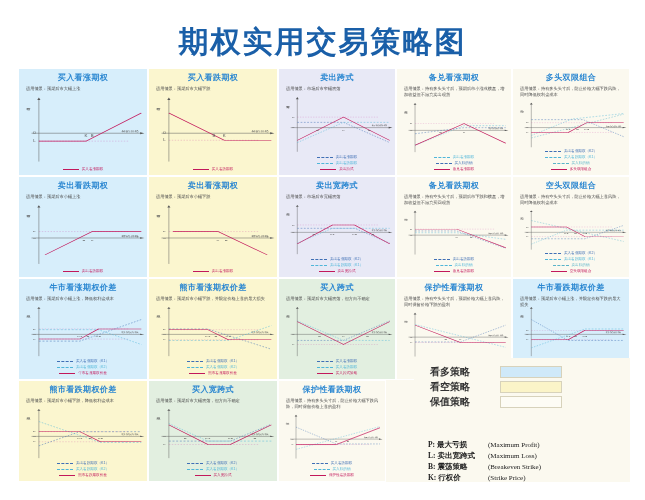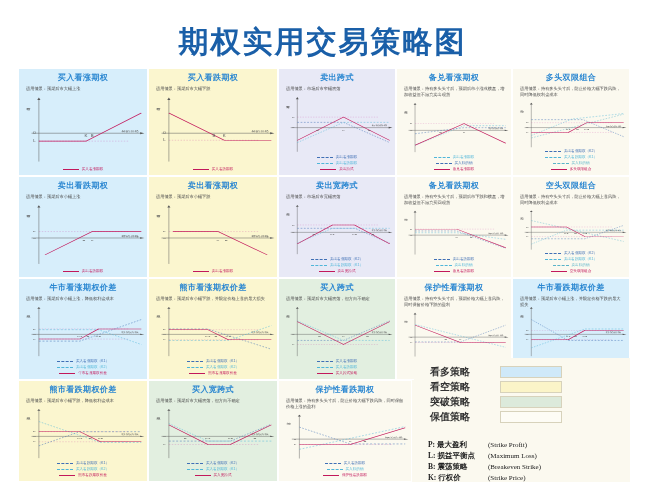--- a/index.html
+++ b/index.html
@@ -690,21 +690,21 @@
             <div class="leg-row">
               <div class="leg-swatch" style="border-top: 1px dashed rgb(79, 182, 217);"></div>
               <div class="leg-txt" style="color: rgb(79, 182, 217);">买入看跌期权（K2）</div>
             </div>
             <div class="leg-row">
               <div class="leg-swatch" style="border-top: 1.2px solid rgb(194, 24, 91);"></div>
               <div class="leg-txt" style="color: rgb(194, 24, 91);">熊市看跌期权价差</div>
             </div>
           </div>
         </div>
-        <div class="cell c-hedge" style="left: 260px; top: 312px; width: 134px; height: 102px; text-decoration: underline;">
+        <div class="cell c-hedge" style="left: 260px; top: 312px; width: 108px; height: 102px; text-decoration: underline;">
           <div class="cell-title">保护性看跌期权</div>
           <div class="cell-desc">适用情景：持有多头头寸后，防止价格大幅下跌风险，同时保留价格上涨的盈利</div>
           <div class="plot" style="top: 32px; bottom: 19.6px;">
             <svg viewBox="0 0 100 100" preserveAspectRatio="none">
               <line x1="13" y1="6" x2="13" y2="94" stroke="#555" stroke-width="0.5"></line>
               <polygon points="13,3.5 11.7,7 14.3,7" fill="#555"></polygon>
               <line x1="7" y1="54" x2="97" y2="54" stroke="#555" stroke-width="0.5"></line>
               <polygon points="99.5,54 96,52.7 96,55.3" fill="#555"></polygon>
               <text class="ax-label" x="4.5" y="16" writing-mode="tb" text-anchor="middle">盈亏</text>
               <text class="ax-label" x="95" y="52" text-anchor="end">标的价格</text>
@@ -739,35 +739,31 @@
       <div class="key-list" id="keyList">
           <div class="key-row">
             <div class="key-name">看多策略</div>
             <div class="key-chip" style="background: rgb(207, 233, 249);"></div>
           </div>
           <div class="key-row">
             <div class="key-name">看空策略</div>
             <div class="key-chip" style="background: rgb(251, 244, 200);"></div>
           </div>
           <div class="key-row">
-            <div class="key-name">突破策略</div>
-            <div class="key-chip" style="background: rgb(220, 234, 219);"></div>
-          </div>
-          <div class="key-row">
             <div class="key-name">保值策略</div>
             <div class="key-chip" style="background: rgb(253, 252, 245);"></div>
           </div>
         </div>
       <div class="defs" id="defsList">
           <div class="def-row">
-            <div class="def-abbr">P: 最大盈利</div>
-            <div class="def-en">(Strike Profit)</div>
+            <div class="def-abbr">P: 最大亏损</div>
+            <div class="def-en">(Maximum Profit)</div>
           </div>
           <div class="def-row">
-            <div class="def-abbr">L: 损益平衡点</div>
+            <div class="def-abbr">L: 卖出宽跨式</div>
             <div class="def-en">(Maximum Loss)</div>
           </div>
           <div class="def-row">
             <div class="def-abbr">B: 震荡策略</div>
             <div class="def-en">(Breakeven Strike)</div>
           </div>
           <div class="def-row">
             <div class="def-abbr">K: 行权价</div>
             <div class="def-en">(Strike Price)</div>
           </div>

